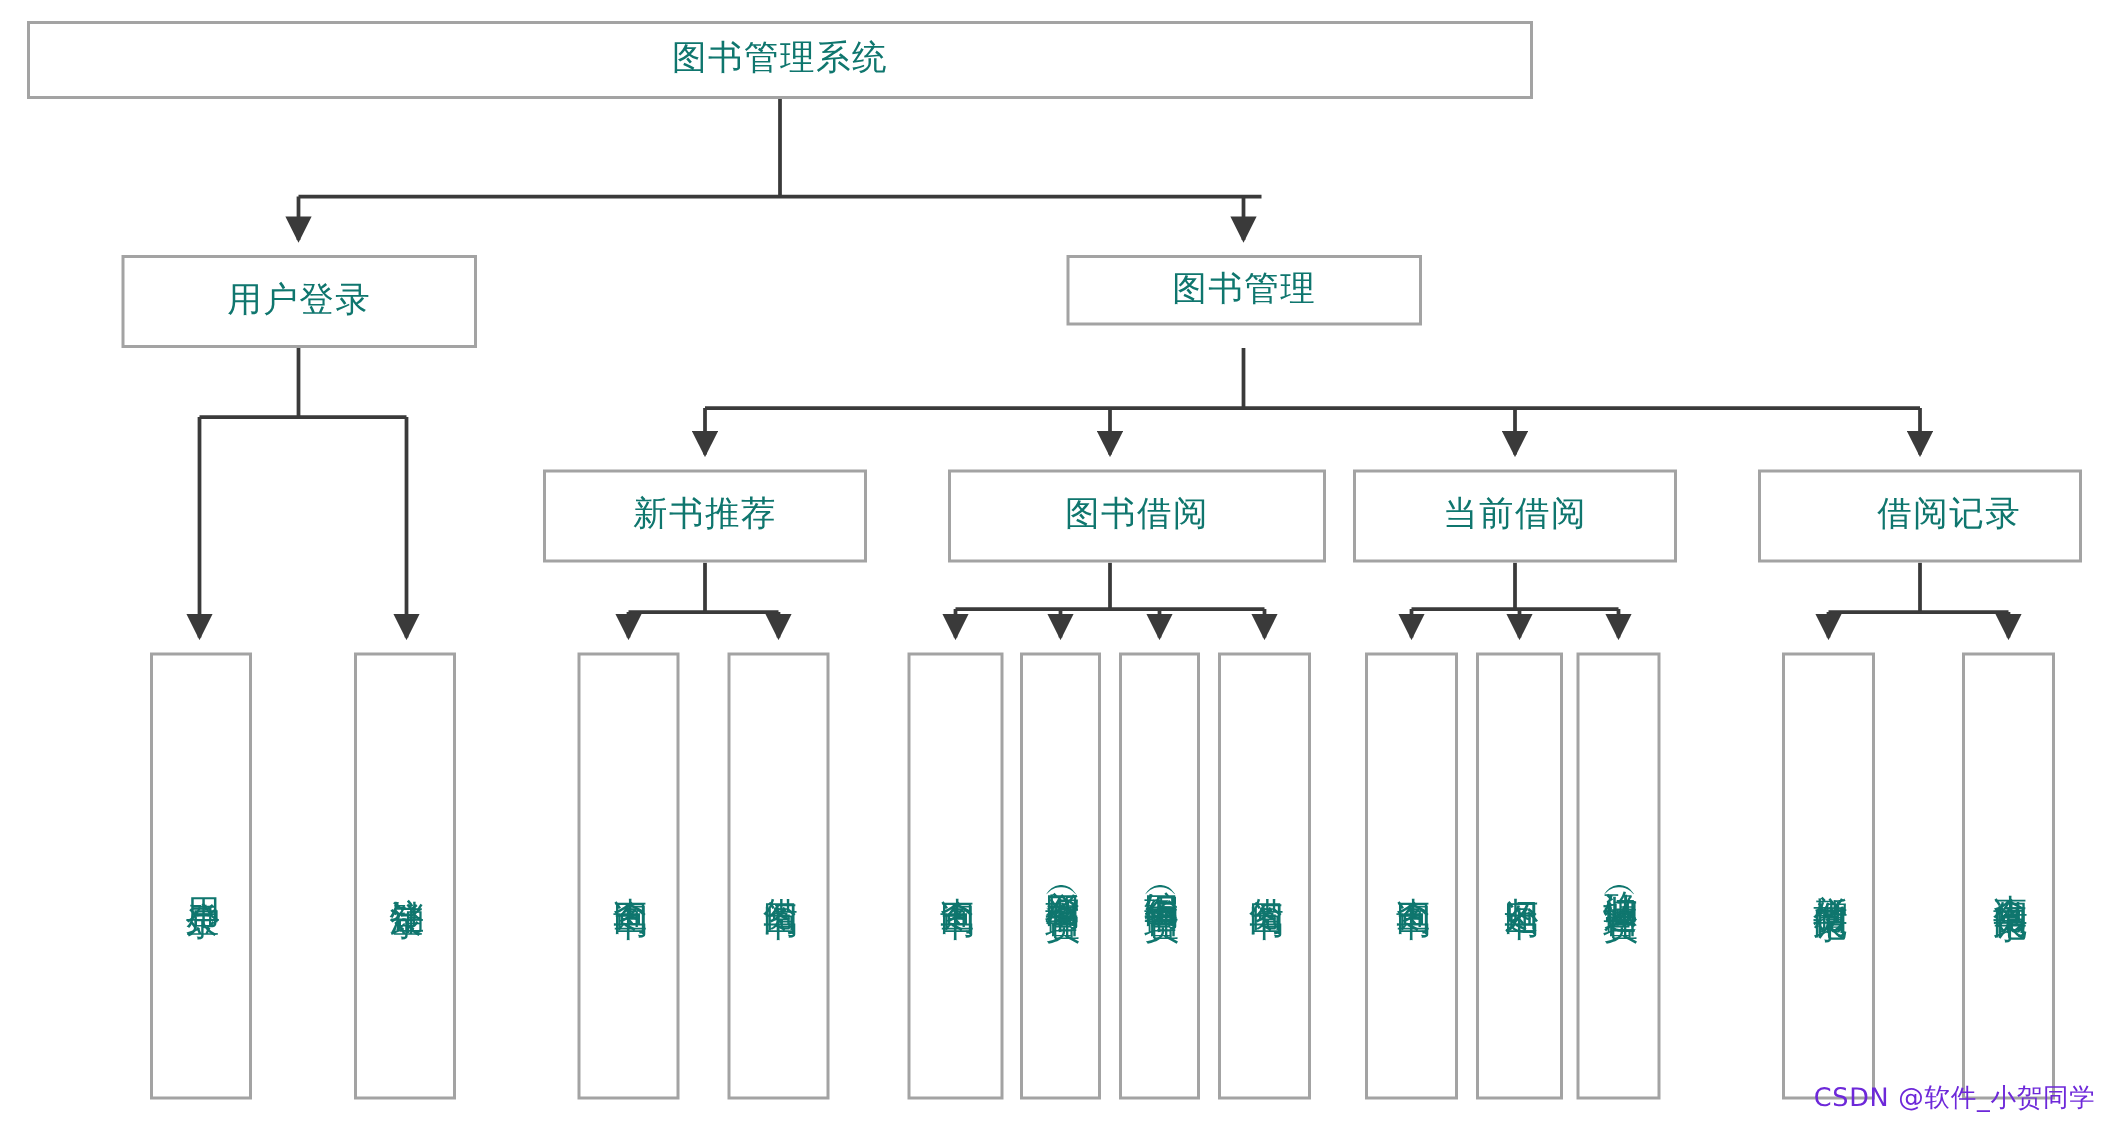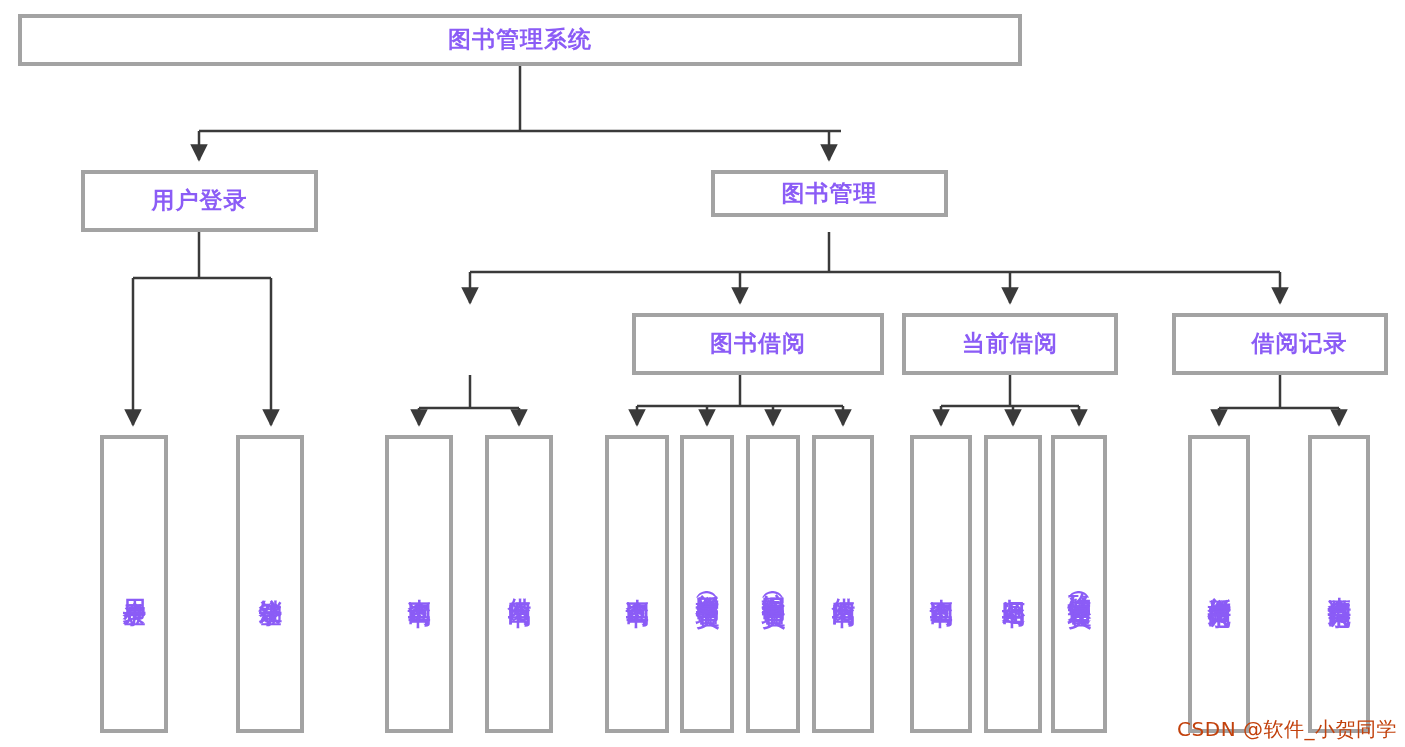--- a/index.html
+++ b/index.html
@@ -23,26 +23,25 @@
     left: 0;
     top: 0;
     width: 1405px;
     height: 747px;
     pointer-events: none;
   }
   .node {
     position: absolute;
     box-sizing: border-box;
     background: #ffffff;
-    border: 4px solid #a3a3a3;
+    border: 2px solid #a3a3a3;
     display: flex;
     align-items: center;
     justify-content: center;
-    color: #8b5cf6;
-    font-weight: bold;
+    color: #0f766e;
   }
   .node.h {
     font-size: 23px;
     letter-spacing: 1px;
     line-height: 1.2;
   }
   .node.v {
     writing-mode: vertical-rl;
     text-orientation: upright;
     font-size: 23px;
@@ -53,22 +52,22 @@
   }
   .node.v .vtext {
     writing-mode: vertical-rl;
     text-orientation: upright;
     display: block;
   }
   .watermark {
     position: absolute;
     right: 8px;
     bottom: 4px;
-    font-size: 20px;
-    color: #c2410c;
+    font-size: 17px;
+    color: #6d28d9;
     letter-spacing: 0.5px;
     user-select: none;
     white-space: nowrap;
   }
 </style>
 </head>
 <body>
 
 <div id="canvas">
 
@@ -126,20 +125,23 @@
     <span>图书管理系统</span>
   </div>
 
   <div class="node h" style="left:81px;top:170px;width:237px;height:62px;">
     <span>用户登录</span>
   </div>
   <div class="node h" style="left:711px;top:170px;width:237px;height:47px;">
     <span>图书管理</span>
   </div>
 
+  <div class="node h" style="left:362px;top:313px;width:216px;height:62px;">
+    <span>新书推荐</span>
+  </div>
   <div class="node h" style="left:632px;top:313px;width:252px;height:62px;">
     <span>图书借阅</span>
   </div>
   <div class="node h" style="left:902px;top:313px;width:216px;height:62px;">
     <span>当前借阅</span>
   </div>
   <div class="node h" style="left:1172px;top:313px;width:216px;height:62px;padding-left:39px;">
     <span>借阅记录</span>
   </div>
 

